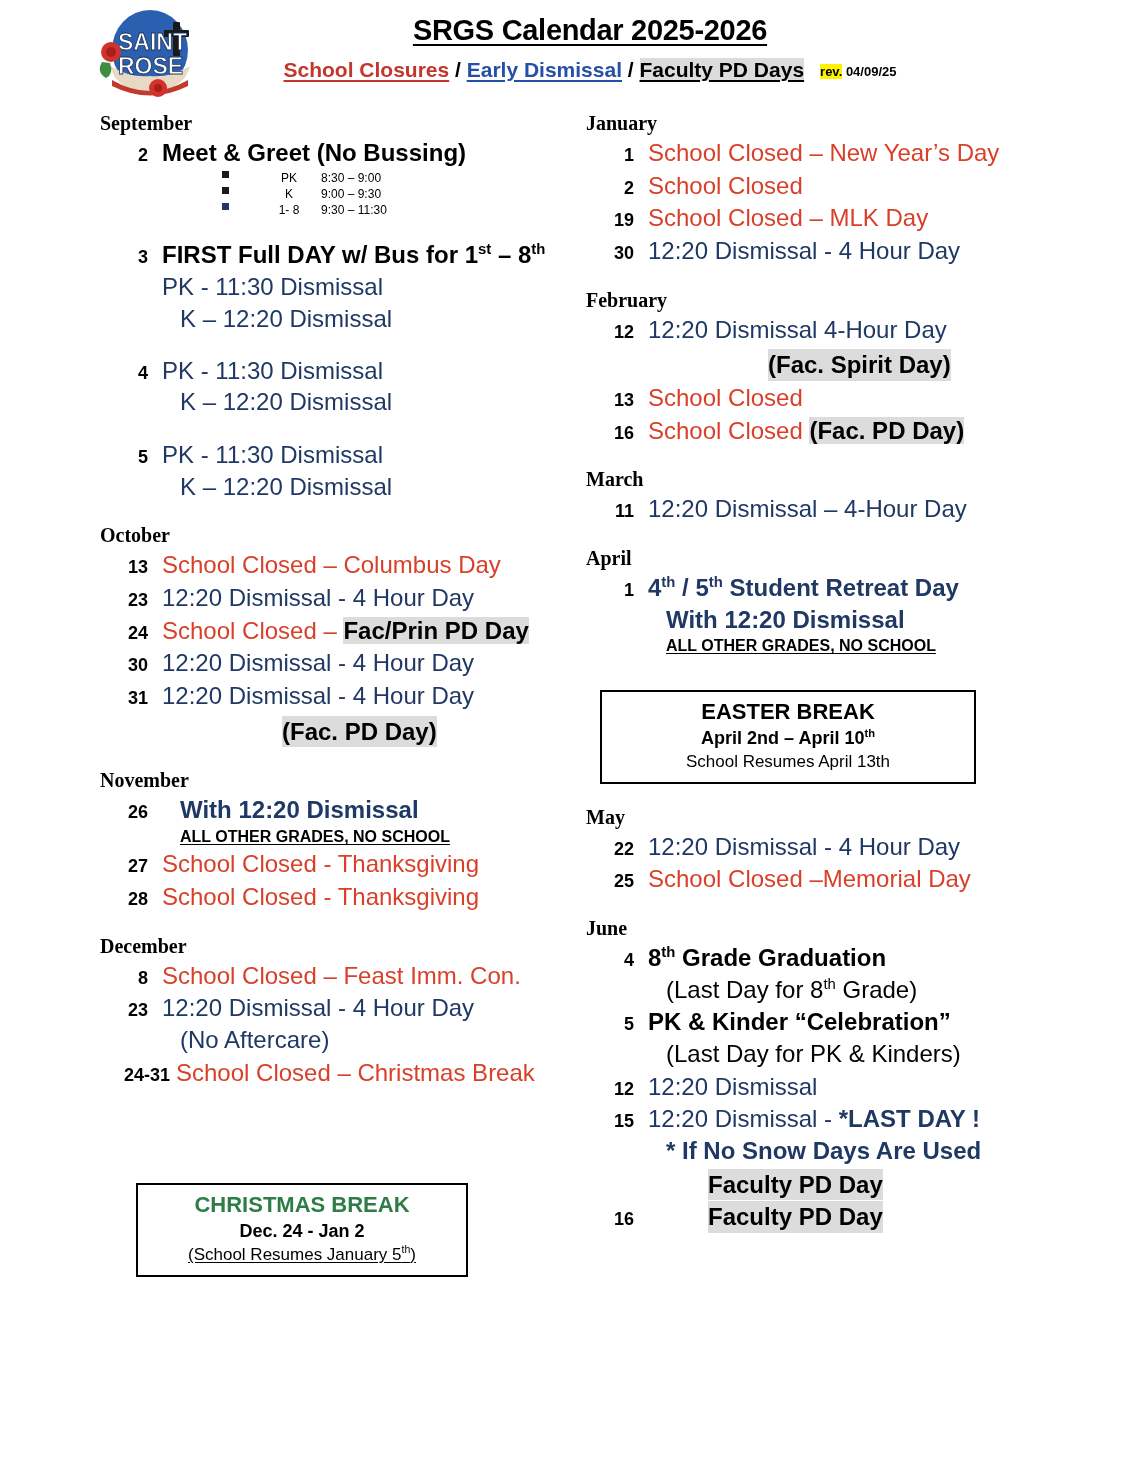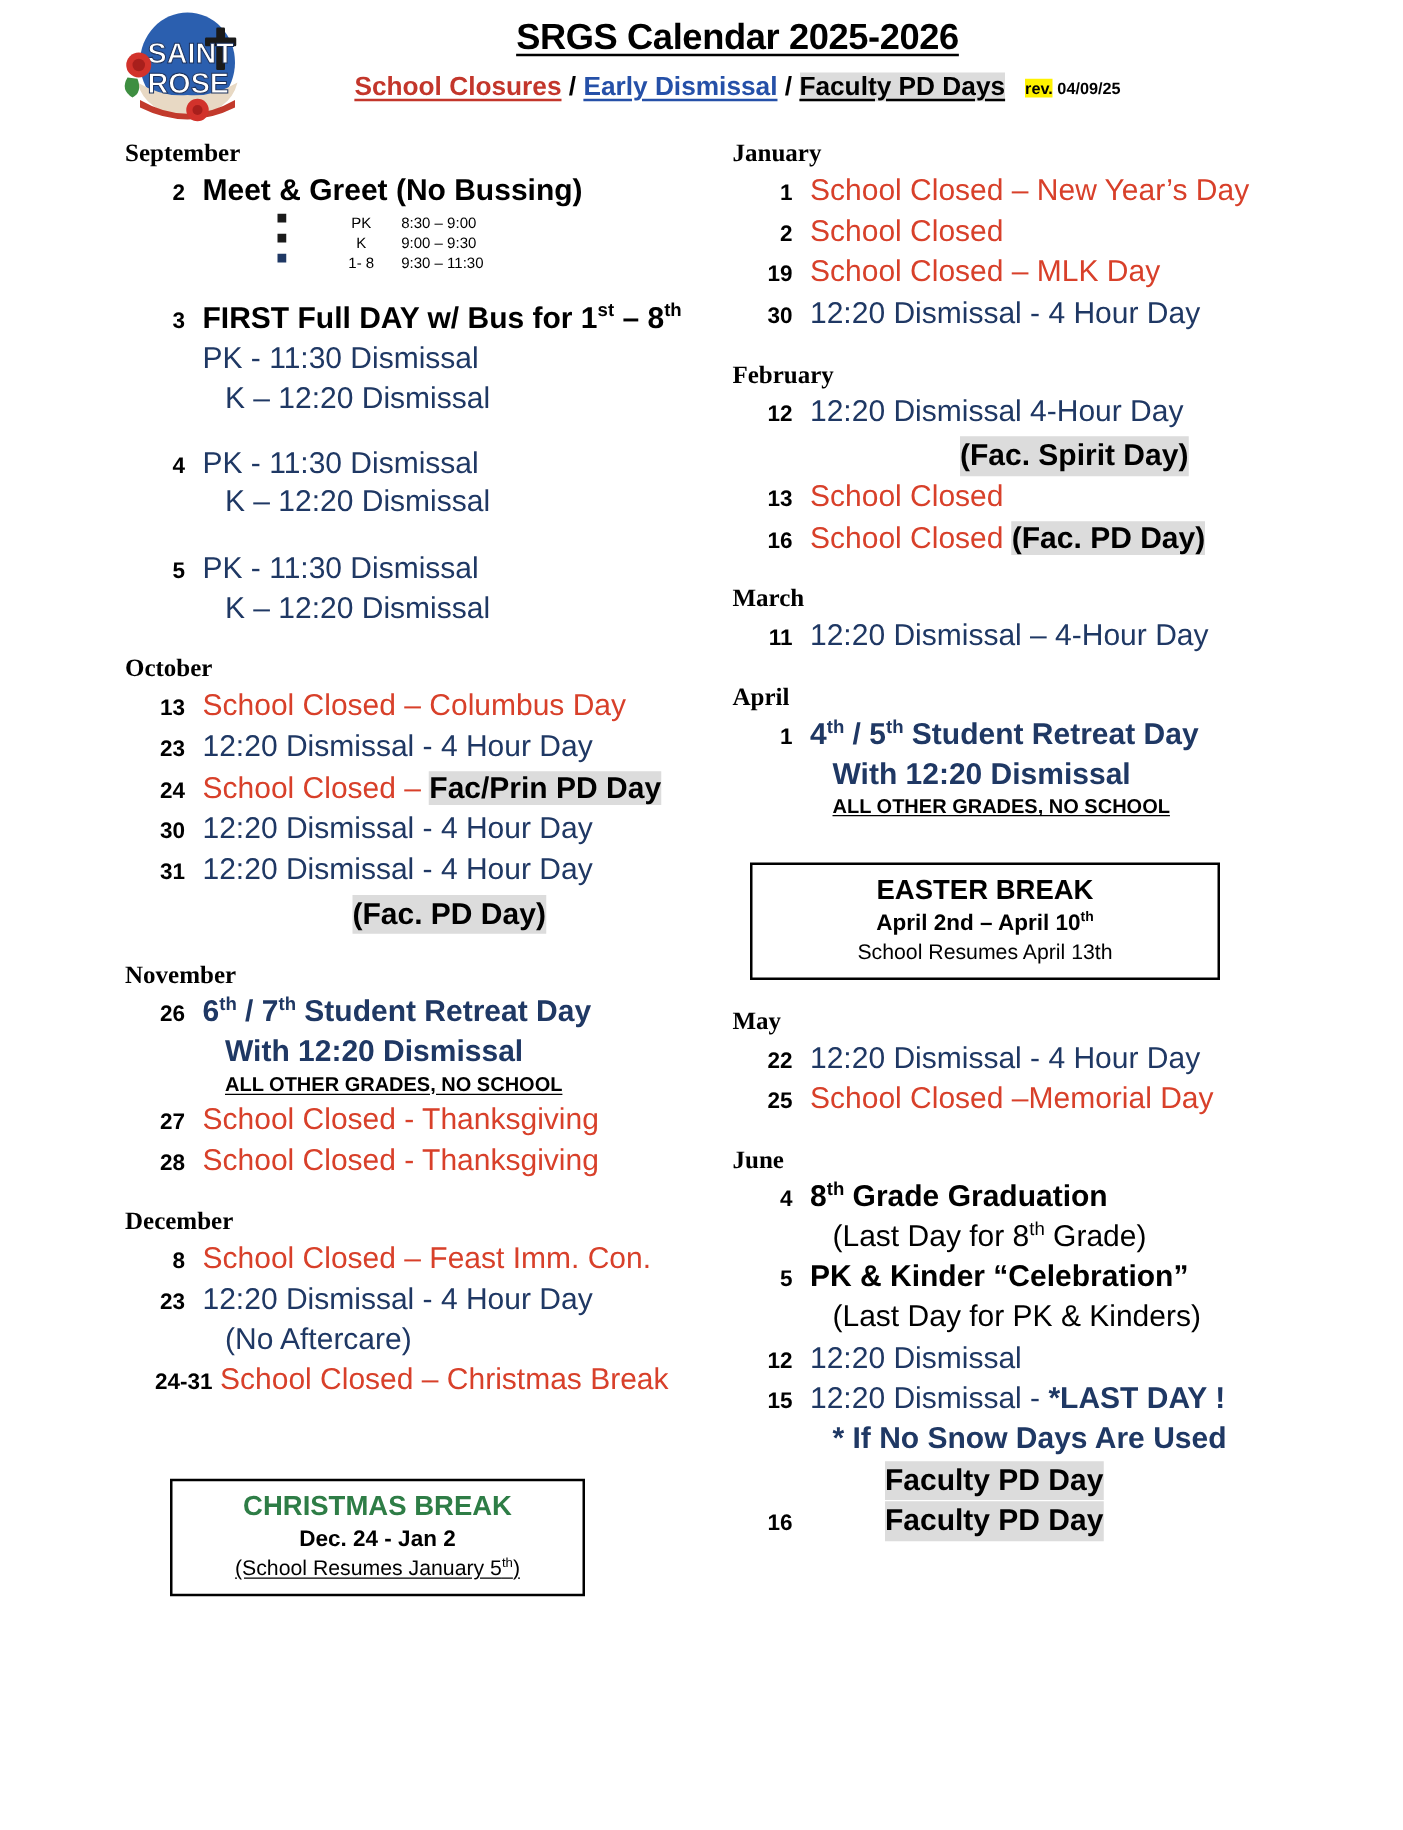--- a/index.html
+++ b/index.html
@@ -309,21 +309,20 @@
         <div class="desc blue">12:20 Dismissal - 4 Hour Day</div>
         <div class="desc black hl indent-3" style="display:inline-block;margin-top:4px;">(Fac. PD Day)</div>
       </div>
     </div>
 
     <div class="month">November</div>
 
     <div class="row">
       <div class="day">26</div>
       <div>
-        <div class="desc blue bold"><span>6</span><sup>th</sup><span> / 7</span><sup>th</sup><span> Student Retreat Day</span></div>
         <div class="desc blue bold indent-1">With 12:20 Dismissal</div>
         <div class="desc black under indent-1" style="font-size:16px;">ALL OTHER GRADES, NO SCHOOL</div>
       </div>
     </div>
     <div class="row">
       <div class="day">27</div>
       <div class="desc red">School Closed - Thanksgiving</div>
     </div>
     <div class="row">
       <div class="day">28</div>

